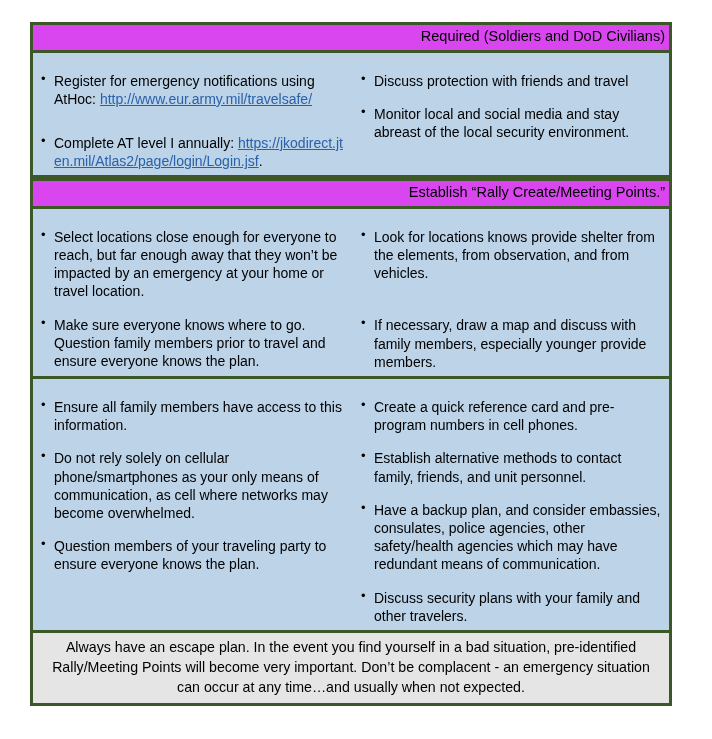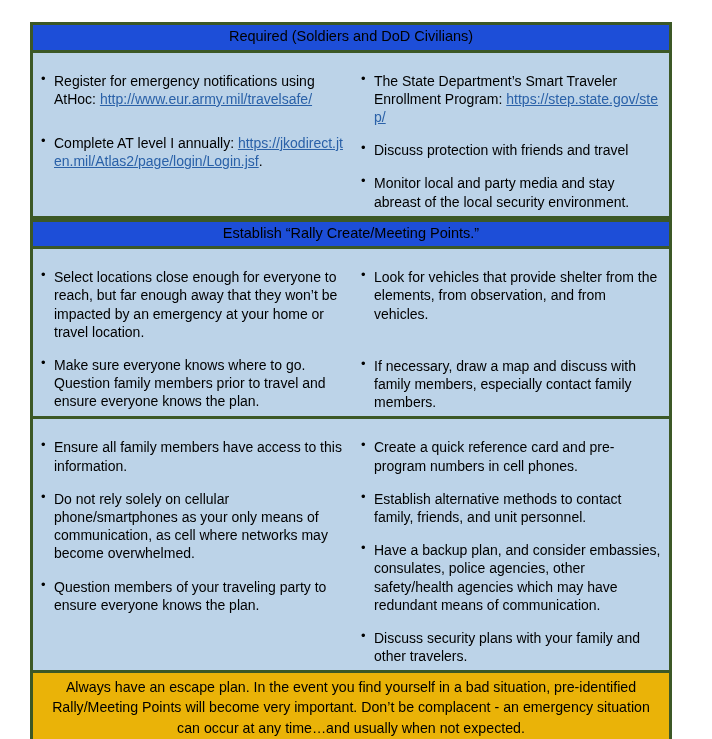--- a/index.html
+++ b/index.html
@@ -19,22 +19,22 @@
     position: absolute;
     left: 30px;
     top: 22px;
     width: 642px;
   }
 
   
   .band {
     border: 3px solid #3c5826;
     border-bottom-width: 3px;
-    background: #1d4ed8;
-    text-align: center;
+    background: #d946ef;
+    text-align: right;
     font-size: 14.5px;
     line-height: 1.35;
     padding: 2px 4px 3px 4px;
     box-sizing: border-box;
   }
   .band + .body-block {
     border-top: 0;
   }
 
   
@@ -80,21 +80,21 @@
   a.lnk {
     color: #2a61a8;
     text-decoration: underline;
     word-break: break-all;
   }
 
   
   .footer-block {
     border: 3px solid #3c5826;
     border-top: 0;
-    background: #eab308;
+    background: #e5e5e5;
     box-sizing: border-box;
     text-align: center;
     font-size: 14.2px;
     line-height: 1.42;
     padding: 4px 10px 6px 10px;
   }
 </style>
 </head>
 <body>
 
@@ -103,39 +103,38 @@
   <div class="band">Required (Soldiers and DoD Civilians)</div>
   <div class="body-block">
     <div class="col left">
       <ul class="bullets">
         <li class="gap-after-lg"><span>Register for emergency notifications using AtHoc: </span><a class="lnk">http://www.eur.army.mil/travelsafe/</a><span></span></li>
         <li><span>Complete AT level I annually: </span><a class="lnk">https://jkodirect.jten.mil/Atlas2/page/login/Login.jsf</a><span>.</span></li>
       </ul>
     </div>
     <div class="col right">
       <ul class="bullets">
-        <li class="gap-after-sm"><span>The State Department’s Smart Traveler Enrollment Program: </span><a class="lnk">https://step.state.gov/step/</a><span></span></li>
         <li class="gap-after-sm"><span>Discuss protection with friends and travel</span></li>
-        <li><span>Monitor local and party media and stay abreast of the local security environment.</span></li>
+        <li><span>Monitor local and social media and stay abreast of the local security environment.</span></li>
       </ul>
     </div>
   </div>
 
   <div class="band">Establish “Rally Create/Meeting Points.”</div>
   <div class="body-block">
     <div class="col left">
       <ul class="bullets">
         <li class="gap-after"><span>Select locations close enough for everyone to reach, but far enough away that they won’t be impacted by an emergency at your home or travel location.</span></li>
         <li><span>Make sure everyone knows where to go. Question family members prior to travel and ensure everyone knows the plan.</span></li>
       </ul>
     </div>
     <div class="col right">
       <ul class="bullets">
-        <li class="gap-after-xl"><span>Look for vehicles that provide shelter from the elements, from observation, and from vehicles.</span></li>
-        <li><span>If necessary, draw a map and discuss with family members, especially contact family members.</span></li>
+        <li class="gap-after-xl"><span>Look for locations knows provide shelter from the elements, from observation, and from vehicles.</span></li>
+        <li><span>If necessary, draw a map and discuss with family members, especially younger provide members.</span></li>
       </ul>
     </div>
   </div>
 
   <div class="body-block">
     <div class="col left">
       <ul class="bullets">
         <li><span>Ensure all family members have access to this information.</span></li>
         <li><span>Do not rely solely on cellular phone/smartphones as your only means of communication, as cell where networks may become overwhelmed.</span></li>
         <li><span>Question members of your traveling party to ensure everyone knows the plan.</span></li>

